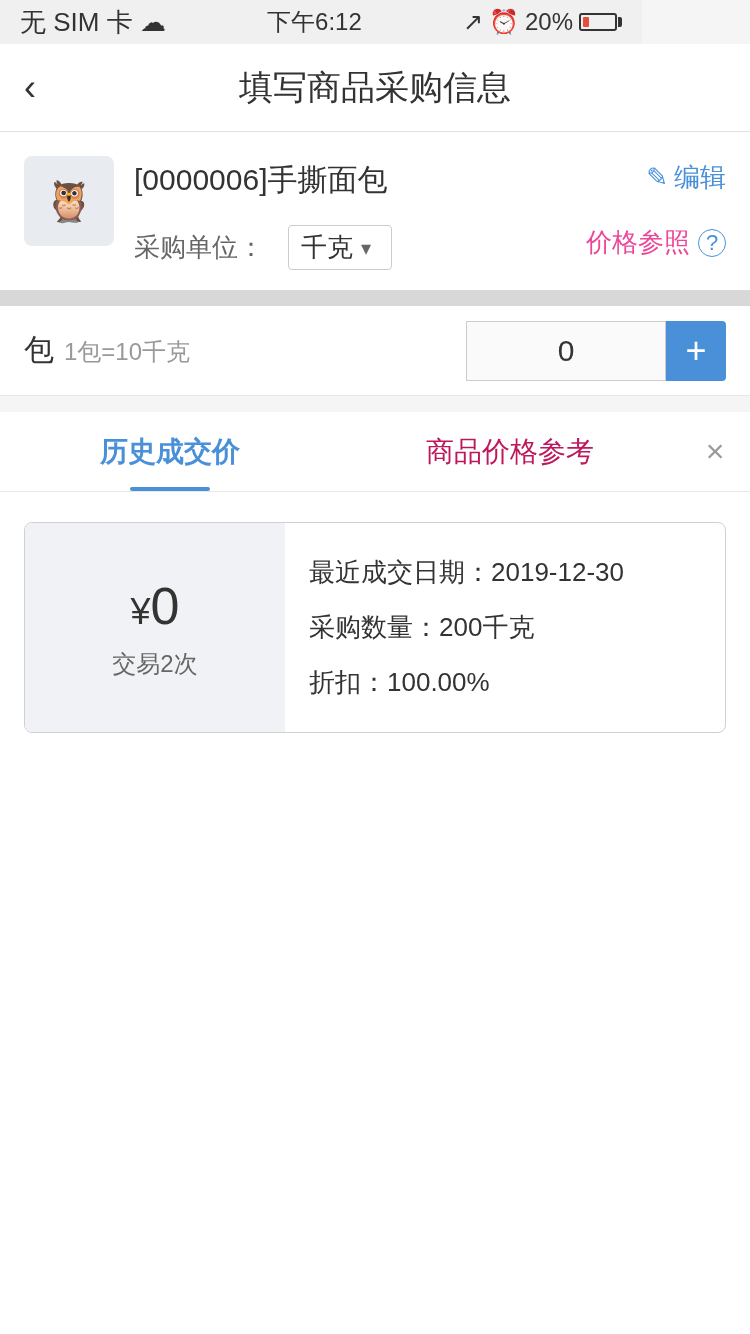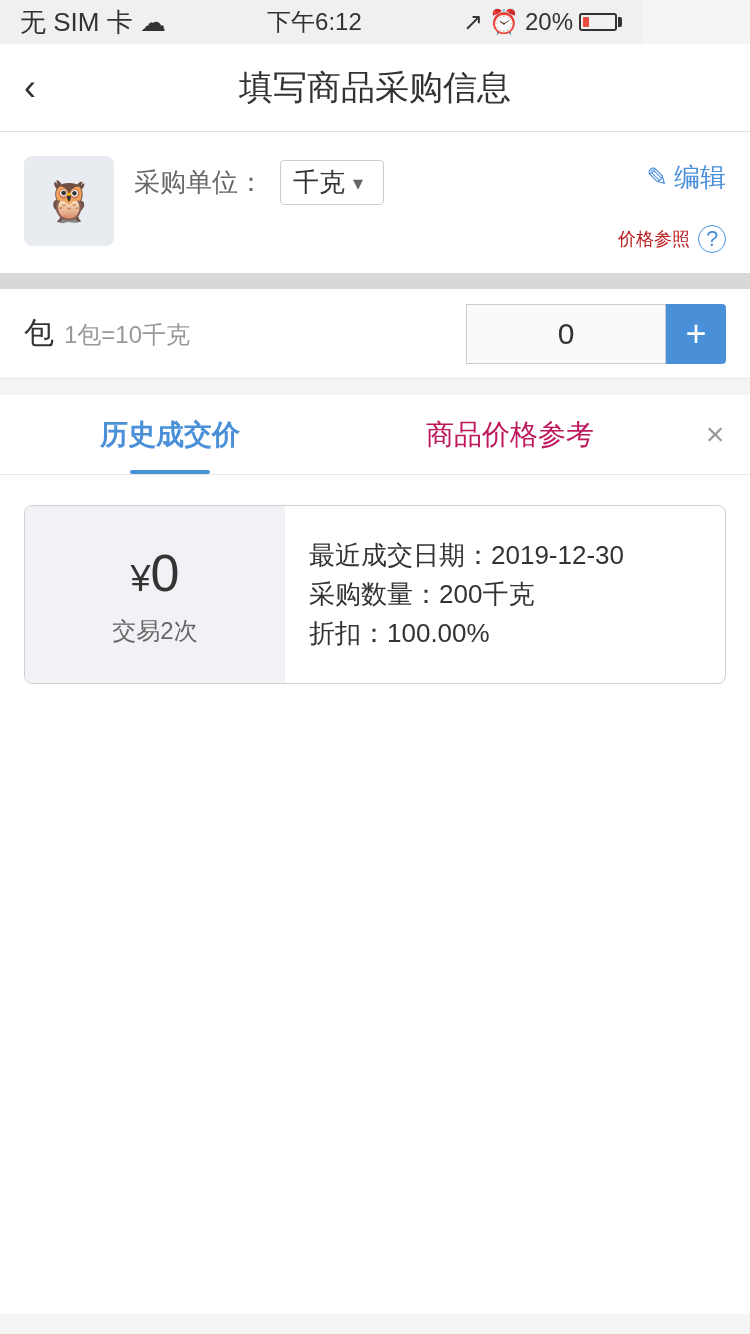--- a/index.html
+++ b/index.html
@@ -132,21 +132,21 @@
       padding-top: 4px;
     }
     .product-name {
       font-size: 30px;
       color: #333;
       font-weight: 500;
     }
     .product-unit-row {
       display: flex;
       align-items: center;
-      gap: 16px;
+      gap: 24px;
       font-size: 26px;
       color: #666;
     }
     .unit-select {
       border: 1px solid #ccc;
       border-radius: 4px;
       padding: 4px 20px 4px 12px;
       font-size: 26px;
       color: #333;
       background: #fff;
@@ -166,22 +166,22 @@
       color: #4a90d9;
       font-size: 26px;
       cursor: pointer;
     }
     .price-ref-row {
       display: flex;
       align-items: center;
       gap: 8px;
     }
     .price-ref-link {
-      color: #b91c1c;
-      font-size: 18px;
+      color: #ec4899;
+      font-size: 26px;
     }
     .price-ref-icon {
       width: 28px;
       height: 28px;
       border: 1.5px solid #4a90d9;
       border-radius: 50%;
       color: #4a90d9;
       display: flex;
       align-items: center;
       justify-content: center;
@@ -330,20 +330,21 @@
     .price-count {
       font-size: 24px;
       color: #666;
       margin-top: 10px;
     }
     .price-card-right {
       flex: 1;
       padding: 30px 24px;
       display: flex;
       flex-direction: column;
+      gap: 16px;
       justify-content: center;
     }
     .price-detail-row {
       font-size: 26px;
       color: #333;
       line-height: 1.5;
     }
 
     
     .page-rest {
@@ -377,20 +378,21 @@
   <span class="nav-title">填写商品采购信息</span>
 </div>
 
 <div class="product-card">
   <div class="product-top">
     <div class="product-left">
       <div class="product-image">
         <span class="owl-icon">🦉</span>
       </div>
       <div class="product-info">
+        <span class="product-name">[0000006]手撕面包</span>
         <div class="product-unit-row">
           <span>采购单位：</span>
           <div class="unit-select">
             <span>千克</span>
             <span class="unit-dropdown-arrow">▾</span>
           </div>
         </div>
       </div>
     </div>
     <div style="display:flex;flex-direction:column;align-items:flex-end;gap:30px;padding-top:4px;">

